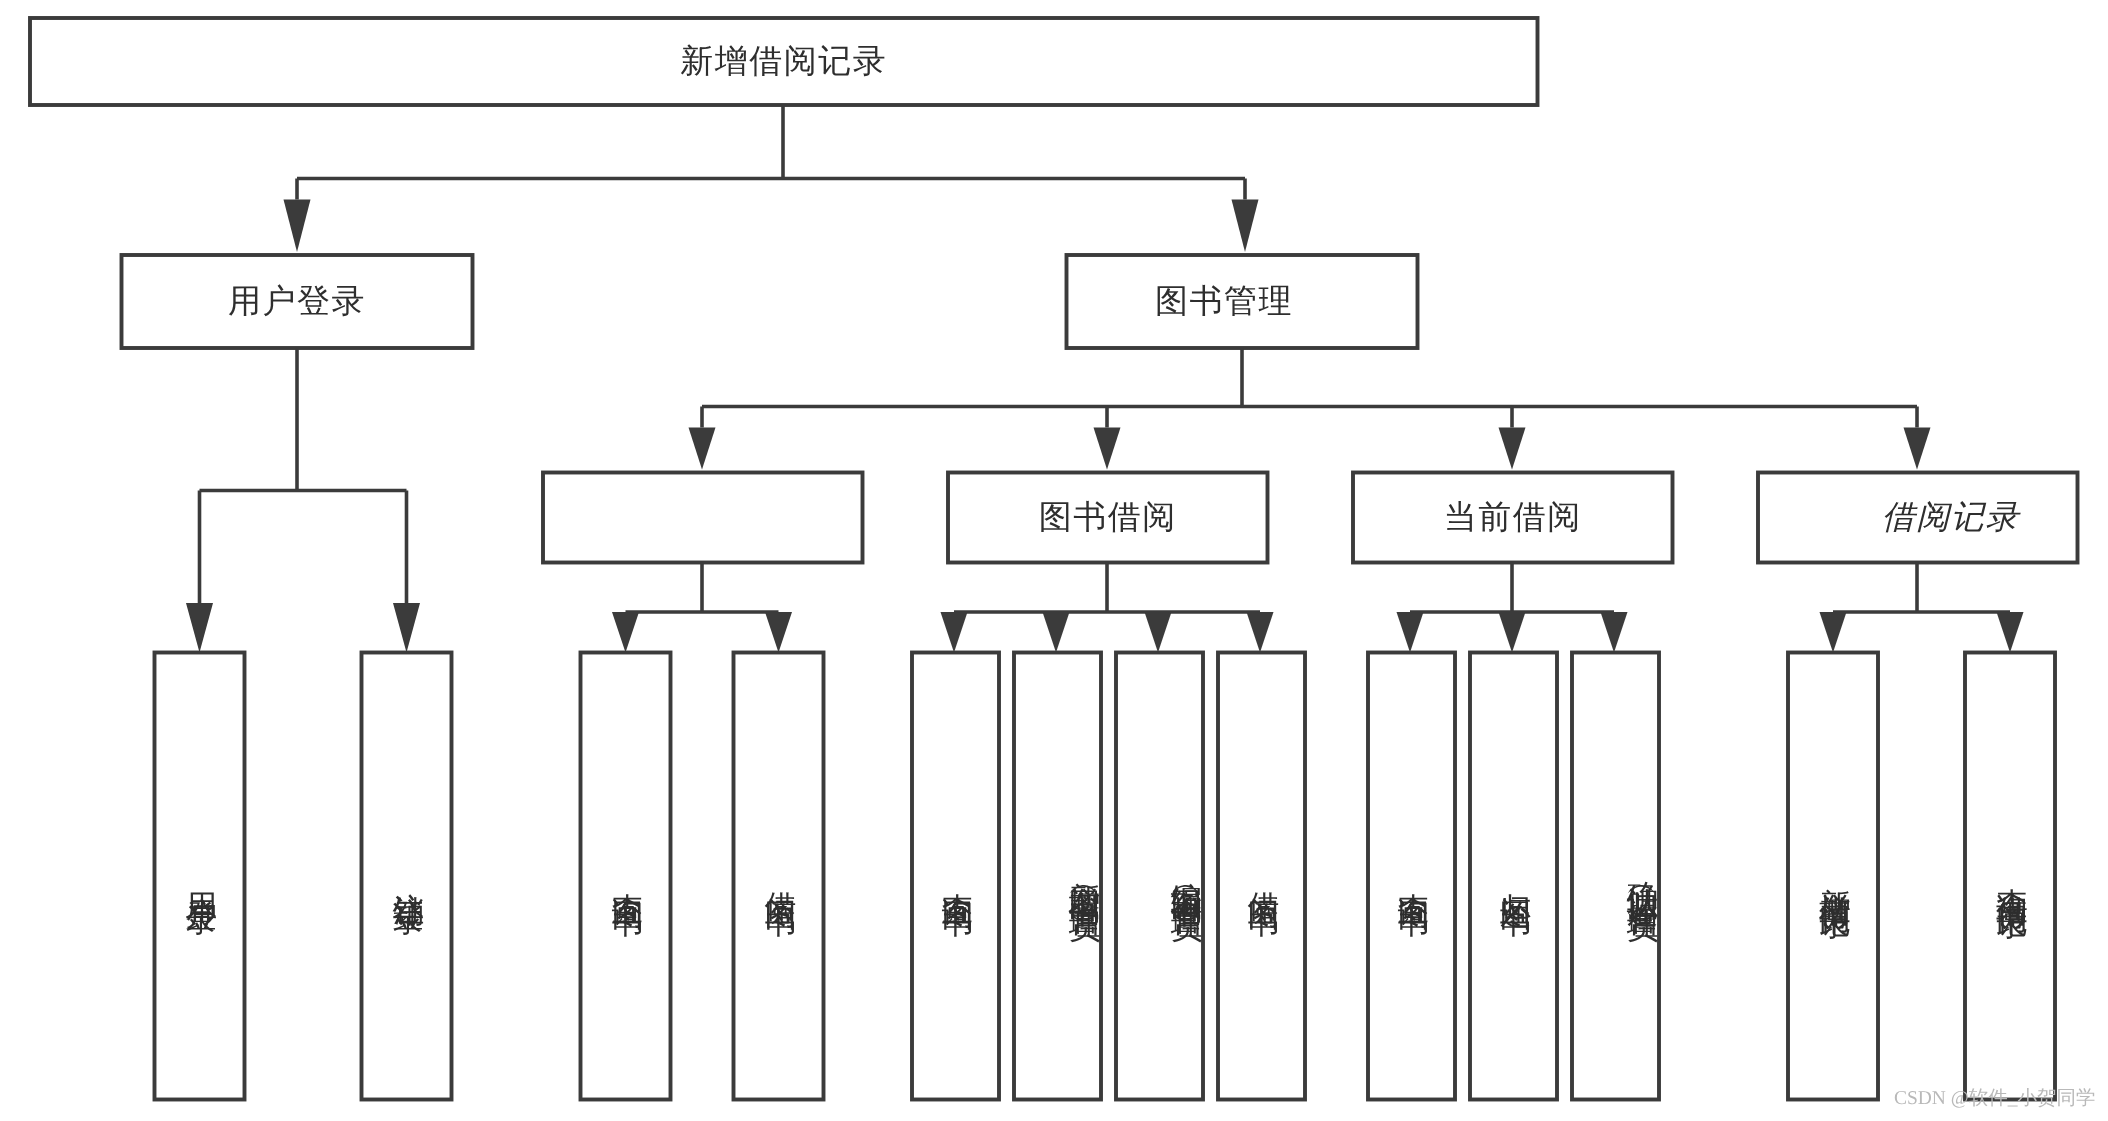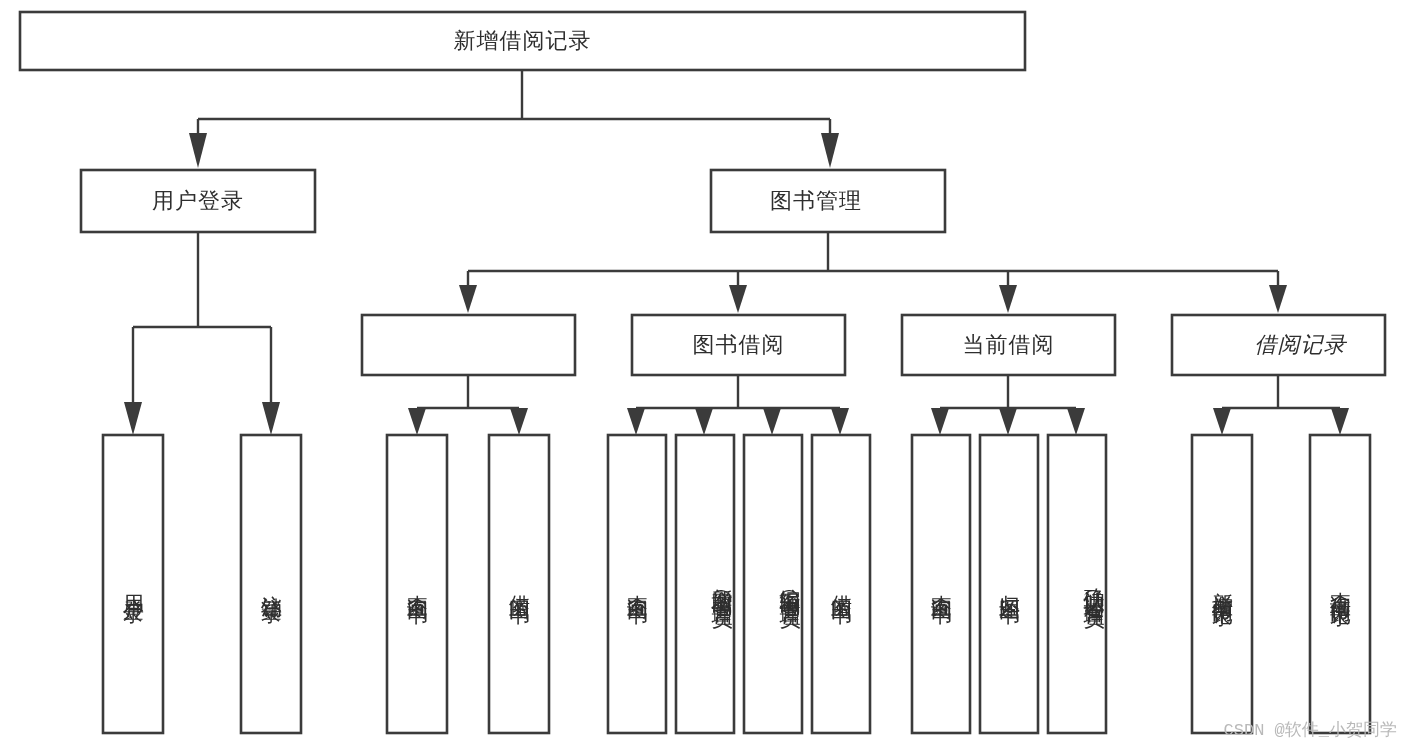--- a/index.html
+++ b/index.html
@@ -37,22 +37,22 @@
     stroke-linecap: butt;
   }
   .arrow-head {
     fill: #3b3b3b;
     stroke: none;
   }
   .watermark {
     position: absolute;
     right: 8px;
     bottom: 6px;
-    font-family: Liberation Mono, monospace;
-    font-size: 17px;
+    font-family: Liberation Serif, serif;
+    font-size: 13px;
     color: #b9b9b9;
     white-space: nowrap;
     pointer-events: none;
     user-select: none;
   }
   .vlabel-wrap {
     position: absolute;
     display: flex;
     align-items: center;
     justify-content: center;

